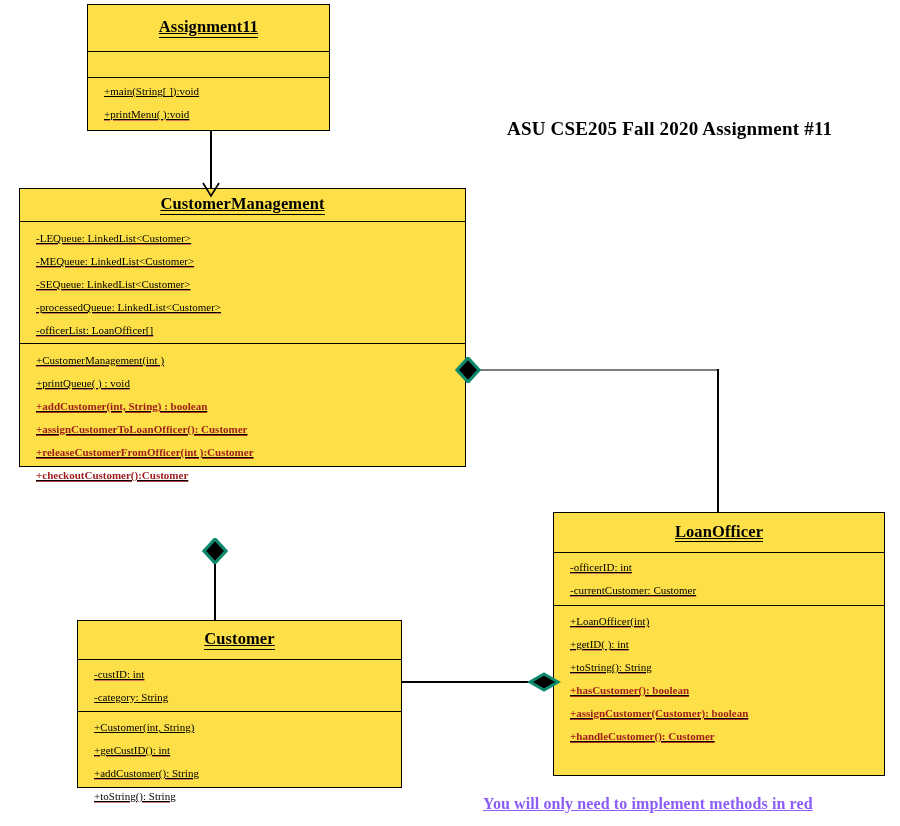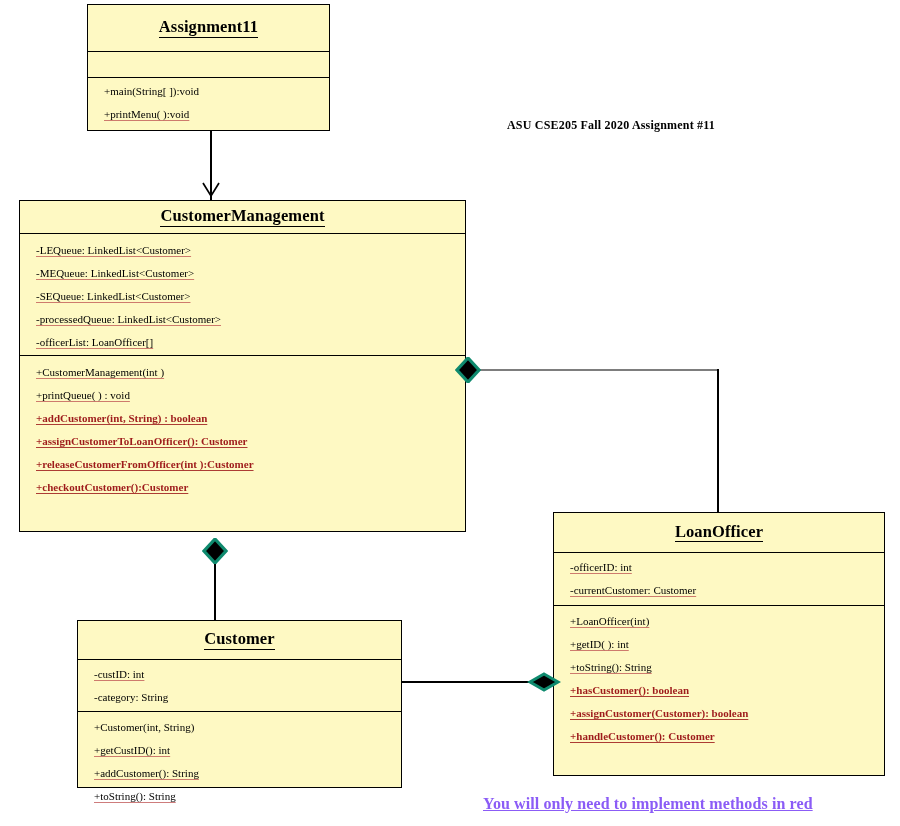--- a/index.html
+++ b/index.html
@@ -21,22 +21,23 @@
     left: 0; top: 0;
     width: 900px;
     height: 826px;
   }
 
   
   .uml-class {
     position: absolute;
     box-sizing: border-box;
     border: 1.6px solid #000000;
-    background: #fef9c3;
+    background: #fde047;
     z-index: 5;
+    text-decoration: underline;
   }
   .uml-name {
     box-sizing: border-box;
     text-align: center;
     font-weight: bold;
     font-size: 16.5px;
     letter-spacing: 0.1px;
     border-bottom: 1.6px solid #000000;
     display: flex;
     align-items: center;
@@ -80,21 +81,21 @@
   }
 
   
   .free-text {
     position: absolute;
     font-weight: bold;
     white-space: nowrap;
     z-index: 6;
   }
   #diagram-title {
-    font-size: 12px;
+    font-size: 19px;
     color: #000000;
     letter-spacing: 0.2px;
   }
   #legend-note {
     font-size: 16px;
     color: #8b5cf6;
     letter-spacing: 0.1px;
     text-decoration: underline;
   }
 
@@ -141,21 +142,21 @@
     <div class="uml-compartment last" style="height:52px; padding-top:2px;">
       <div class="uml-row">
         <span>+main(String[ ]):void</span>
       </div>
       <div class="uml-row">
         <span class="sq">+printMenu( ):void</span>
       </div>
     </div>
   </div>
 
-  <div class="uml-class" style="left:19px; top:200px; width:447px; height:332px;">
+  <div class="uml-class" style="left:19px; top:188px; width:447px; height:279px;">
     <div class="uml-name" style="height:33px;">
       <span>CustomerManagement</span>
     </div>
     <div class="uml-compartment" style="height:122px;">
       <div class="uml-row">
         <span class="sq">-LEQueue: LinkedList&lt;Customer&gt;</span>
       </div>
       <div class="uml-row">
         <span class="sq">-MEQueue: LinkedList&lt;Customer&gt;</span>
       </div>

